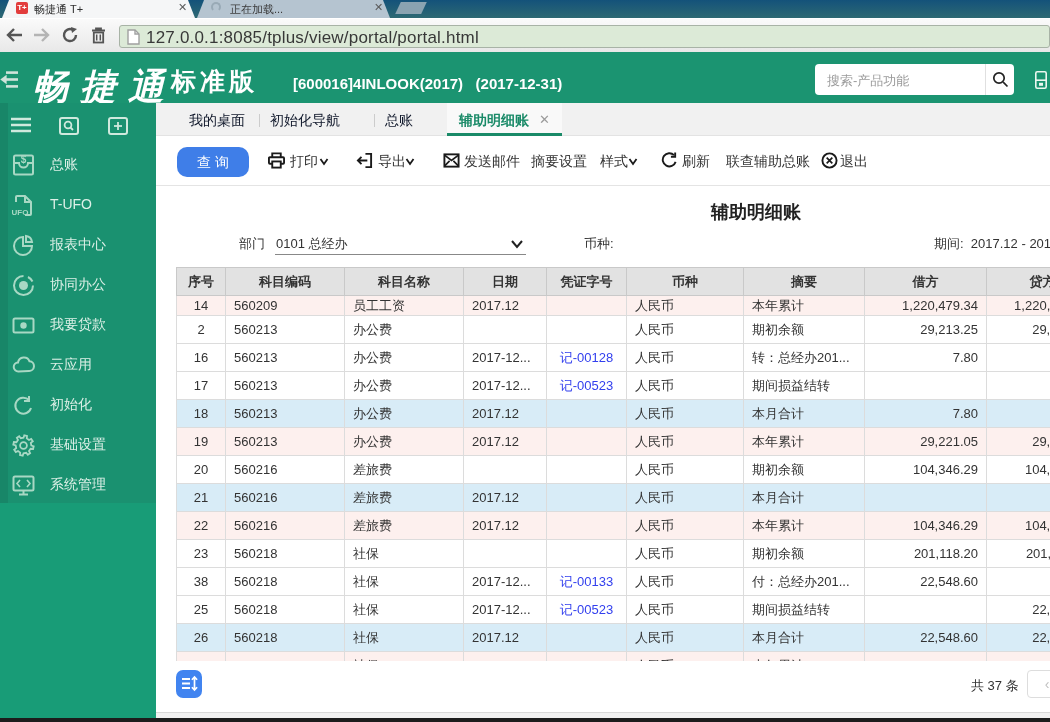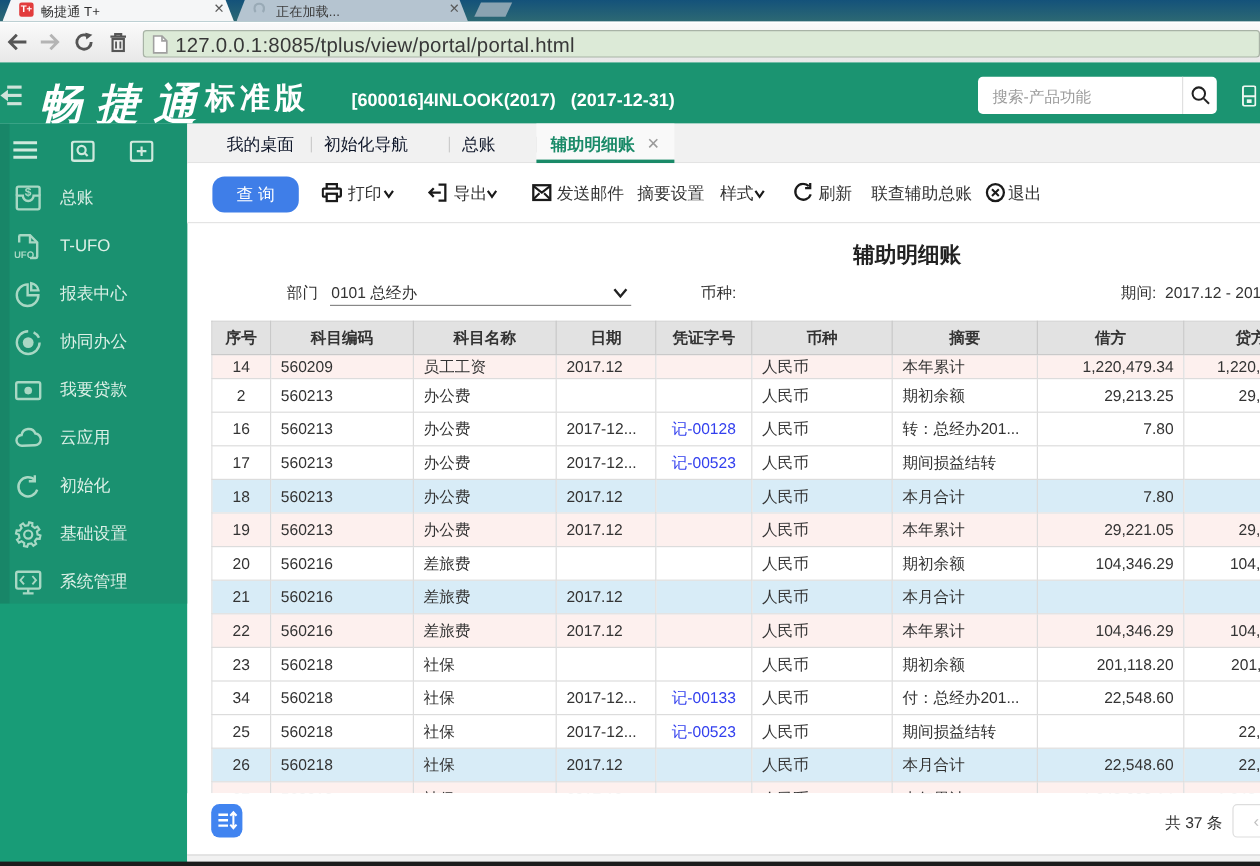--- a/index.html
+++ b/index.html
@@ -435,21 +435,21 @@
             <td>560218</td>
             <td>社保</td>
             <td></td>
             <td></td>
             <td>人民币</td>
             <td>期初余额</td>
             <td class="r">201,118.20</td>
             <td class="r">201,118.20</td>
           </tr>
       <tr>
-            <td class="c">34</td>
+            <td class="c">38</td>
             <td>560218</td>
             <td>社保</td>
             <td>2017-12...</td>
             <td class="link">记-00133</td>
             <td>人民币</td>
             <td>付：总经办201...</td>
             <td class="r">22,548.60</td>
             <td></td>
           </tr>
       <tr>

